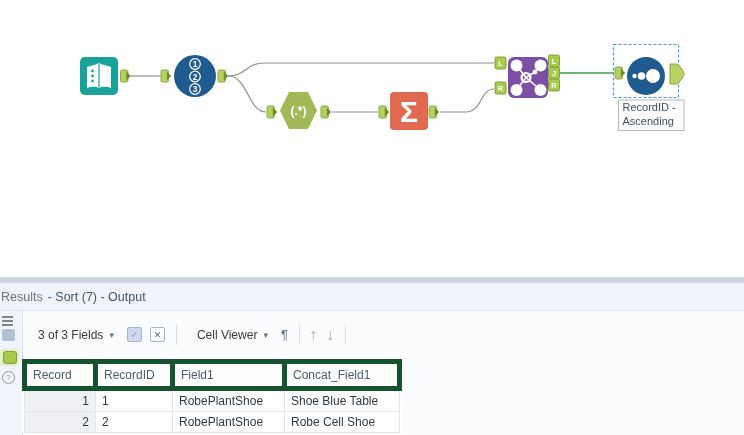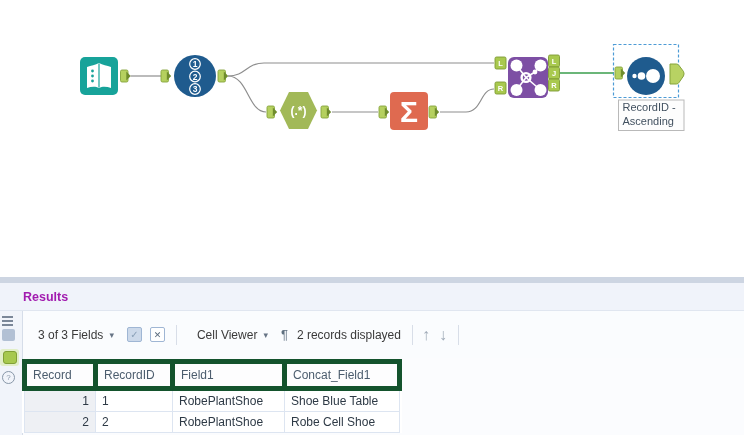--- a/index.html
+++ b/index.html
@@ -10,21 +10,21 @@
   }
   
   #canvas{position:absolute;left:0;top:0;width:744px;height:277px;}
   
   .divider-bar{position:absolute;left:0;top:277px;width:744px;height:6px;background:#cdd5e2;}
   .results-header{
     position:absolute;left:0;top:283px;width:744px;height:27px;background:#f0f3fa;
     border-bottom:1px solid #e0e6f0;display:flex;align-items:center;
     font-size:12.5px;color:#3c4e63;
   }
-  .results-header .rtitle{font-weight:bold;color:#a21caf;margin-left:1px;padding-left:22px;}
+  .results-header .rtitle{font-weight:normal;color:#737373;margin-left:1px;}
   .results-header .rsub{margin-left:5px;color:#44566c;}
   .results-body{position:absolute;left:0;top:311px;width:744px;height:124px;background:#fbfcfe;}
   .left-strip{
     position:absolute;left:0;top:0;width:22px;height:124px;background:#f1f4fa;
     border-right:1px solid #d6dde9;
   }
   .strip-hamburger{position:absolute;left:2px;top:5px;width:11px;}
   .strip-hamburger i{display:block;height:2px;background:#7b8798;margin-bottom:2px;}
   .strip-square{position:absolute;left:2px;top:18px;width:13px;height:12px;background:#b2c0d4;border-radius:2px;}
   .strip-green-halo{position:absolute;left:0px;top:38px;width:19px;height:17px;background:#e2efc8;border-radius:3px;
@@ -198,20 +198,21 @@
     <rect x="618.5" y="100" width="65.5" height="30.5" fill="#fdfdfd" stroke="#b9b9b9" stroke-width="1"></rect>
     <text x="622.5" y="111" fill="#41505f" font-size="11" font-family="Liberation Sans,sans-serif">RecordID -</text>
     <text x="622.5" y="125" fill="#41505f" font-size="11" font-family="Liberation Sans,sans-serif">Ascending</text>
   </g>
 </svg>
 
 <div class="divider-bar"></div>
 
 <div class="results-header">
   <span class="rtitle">Results</span>
+  <span class="rsub">- Sort (7) - Output</span>
 </div>
 
 <div class="results-body">
 
   <div class="left-strip">
     <div class="strip-hamburger">
         <i></i>
         <i></i>
         <i></i>
       </div>
@@ -224,21 +225,20 @@
 
   <div class="toolbar">
     <span class="tb-label tb-fields">3 of 3 Fields</span>
     <span class="tb-caret">▾</span>
     <span class="tb-checkbox">✓</span>
     <span class="tb-xbox">✕</span>
     <span class="tb-sep"></span>
     <span class="tb-label tb-cellviewer">Cell Viewer</span>
     <span class="tb-caret">▾</span>
     <span class="tb-pilcrow">¶</span>
-    <span class="tb-label tb-records">2 records displayed</span>
     <span class="tb-sep"></span>
     <span class="tb-arrow">↑</span>
     <span class="tb-arrow">↓</span>
     <span class="tb-sep"></span>
   </div>
 
   <table class="grid">
     <colgroup>
         <col style="width:71px">
         <col style="width:77px">

